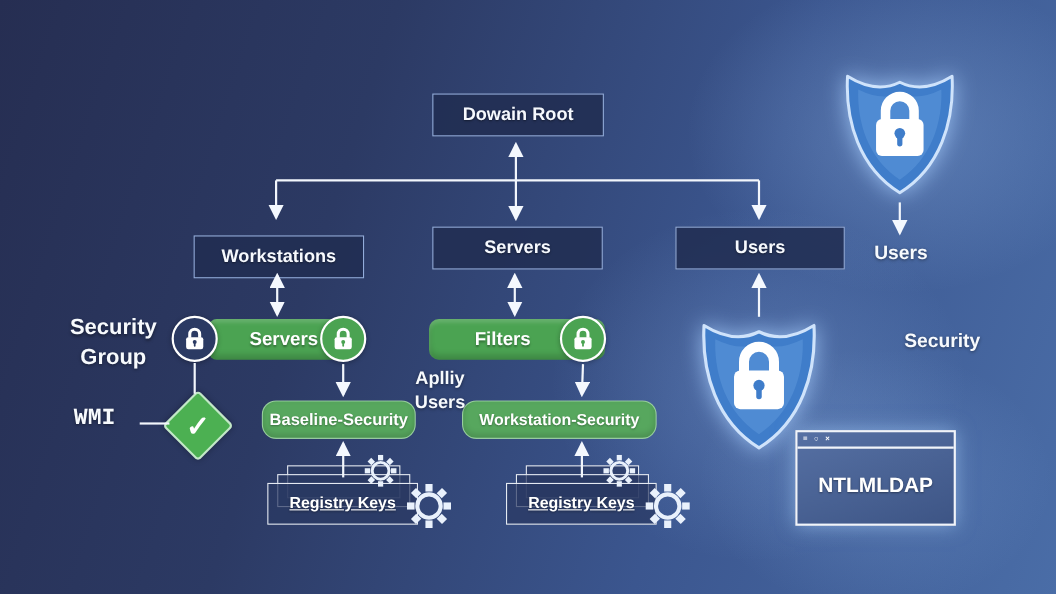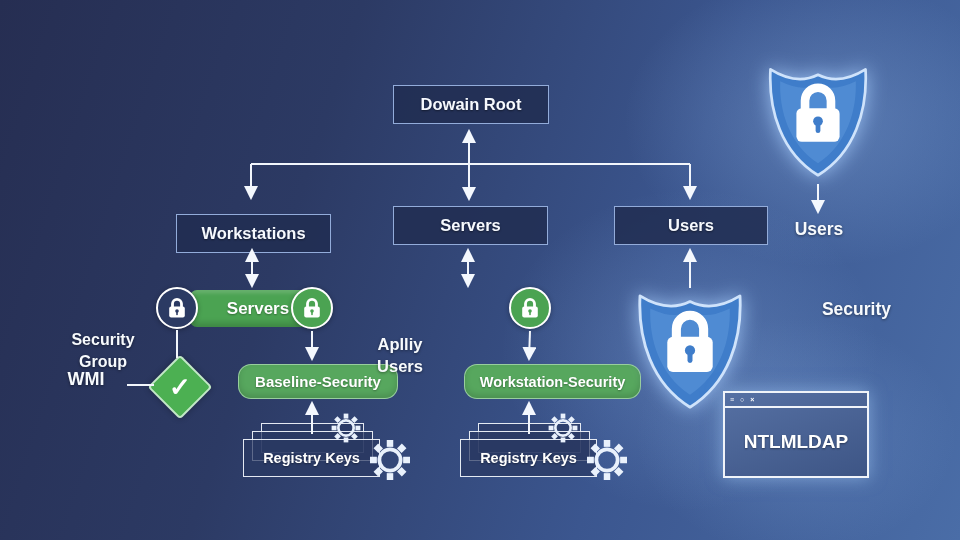--- a/index.html
+++ b/index.html
@@ -41,34 +41,34 @@
   #lock-b{left:291px;background:#4ba352;color:#4ba352;}
   #lock-c{left:509px;background:#4ba352;color:#4ba352;}
 
   .greenbox{
     position:absolute;top:364px;height:35px;background:#57a75e;
     border:1.5px solid rgba(195,232,200,.6);border-radius:13px;box-sizing:border-box;
     color:#fff;font-weight:bold;display:flex;align-items:center;justify-content:center;
     font-size:15px;text-shadow:0 1px 2px rgba(0,0,0,.35);
     box-shadow:inset 0 -3px 6px rgba(0,0,0,.15);
   }
-  #baseline{left:238px;width:160px;}
-  #wssec{left:464px;width:177px;font-size:14.5px;}
+  #baseline{left:238px;width:140px;}
+  #wssec{left:420px;width:177px;font-size:14.5px;}
 
   #wmi-diamond{
     position:absolute;left:157px;top:364px;width:42px;height:42px;background:#4cb052;
     border:2px solid rgba(215,242,220,.85);border-radius:4px;transform:rotate(45deg);
     box-shadow:0 0 6px rgba(0,0,0,.3);display:flex;align-items:center;justify-content:center;
   }
   #wmi-diamond .check{transform:rotate(-45deg);color:#fff;font-size:26px;font-weight:bold;line-height:1;}
 
   .regstack{position:absolute;width:150px;height:56px;}
   #regstack-1{left:243px;top:423px;}
   #regstack-2{left:460px;top:423px;}
-  .regstack .b{position:absolute;border:1.5px solid rgba(244,248,254,.92);background:rgba(41,57,99,.72);box-sizing:border-box;}
+  .regstack .b{position:absolute;border:1.5px solid rgba(244,248,254,.92);background:rgba(41,57,99,.72);box-sizing:border-box;text-decoration:underline;}
   .regstack .b3{left:18px;top:0;width:103px;height:30px;}
   .regstack .b2{left:9px;top:8px;width:121px;height:30px;}
   .regstack .b1{left:0;top:16px;width:137px;height:38px;display:flex;align-items:center;justify-content:center;
     color:#fff;font-weight:bold;font-size:14.5px;text-shadow:0 1px 2px rgba(0,0,0,.4);}
 
   .shield{position:absolute;filter:drop-shadow(0 0 10px rgba(168,206,255,.8));}
   #shield-users{left:764px;top:54px;width:108px;height:128px;}
   #shield-security{left:630px;top:280px;width:120px;height:134px;}
   .shield svg{width:100%;height:100%;display:block;}
 
@@ -81,22 +81,22 @@
   #ntlm-window .titlebar{
     height:13px;border-bottom:2px solid rgba(250,252,255,.95);
     display:flex;align-items:center;padding-left:5px;
     font-size:7px;letter-spacing:2px;color:#fff;font-weight:bold;
   }
   #ntlm-window .winbody{
     height:calc(100% - 15px);display:flex;flex-direction:row;align-items:center;justify-content:center;
     color:#fff;font-weight:bold;font-size:19px;line-height:1.35;text-shadow:0 1px 2px rgba(0,0,0,.4);
   }
 
-  #lbl-security-group{left:52px;top:285px;width:102px;text-align:center;font-size:16px;line-height:1.35;margin-top:44px;}
-  #lbl-wmi{left:46px;top:369px;width:80px;text-align:center;font-size:18px;}
+  #lbl-security-group{left:52px;top:285px;width:102px;text-align:center;font-size:20px;line-height:1.35;}
+  #lbl-wmi{left:46px;top:369px;width:80px;text-align:center;font-size:21px;font-family:Liberation Mono, monospace;}
   #lbl-apply{left:358px;top:333px;width:84px;text-align:center;font-size:16.5px;line-height:1.35;}
   #lbl-users-right{left:779px;top:219px;width:80px;text-align:center;font-size:17.5px;}
   #lbl-security-right{left:779px;top:299px;width:112px;text-align:right;font-size:17.5px;}
 
   #connectors{position:absolute;left:0;top:0;pointer-events:none;}
 </style>
 </head>
 <body>
 
 <div id="stage">
@@ -110,20 +110,23 @@
   </div>
   <div class="node" id="ou-servers">
     <span>Servers</span>
   </div>
   <div class="node" id="ou-users">
     <span>Users</span>
   </div>
 
   <div class="pill" id="pill-servers">
     <span>Servers</span>
+  </div>
+  <div class="pill" id="pill-filters">
+    <span>Filters</span>
   </div>
 
   <div class="lockcircle" id="lock-a">
     <svg width="20" height="22" viewBox="0 0 20 22">
       <path d="M5.5 10 V6.8 a4.5 4.5 0 0 1 9 0 V10" fill="none" stroke="#fff" stroke-width="2.8"></path>
       <rect x="2.2" y="9.5" width="15.6" height="11" rx="2" fill="#fff"></rect>
       <circle cx="10" cy="14" r="1.8" fill="currentColor"></circle>
       <rect x="9.2" y="14.6" width="1.6" height="3.6" rx="0.8" fill="currentColor"></rect>
     </svg>
   </div>

